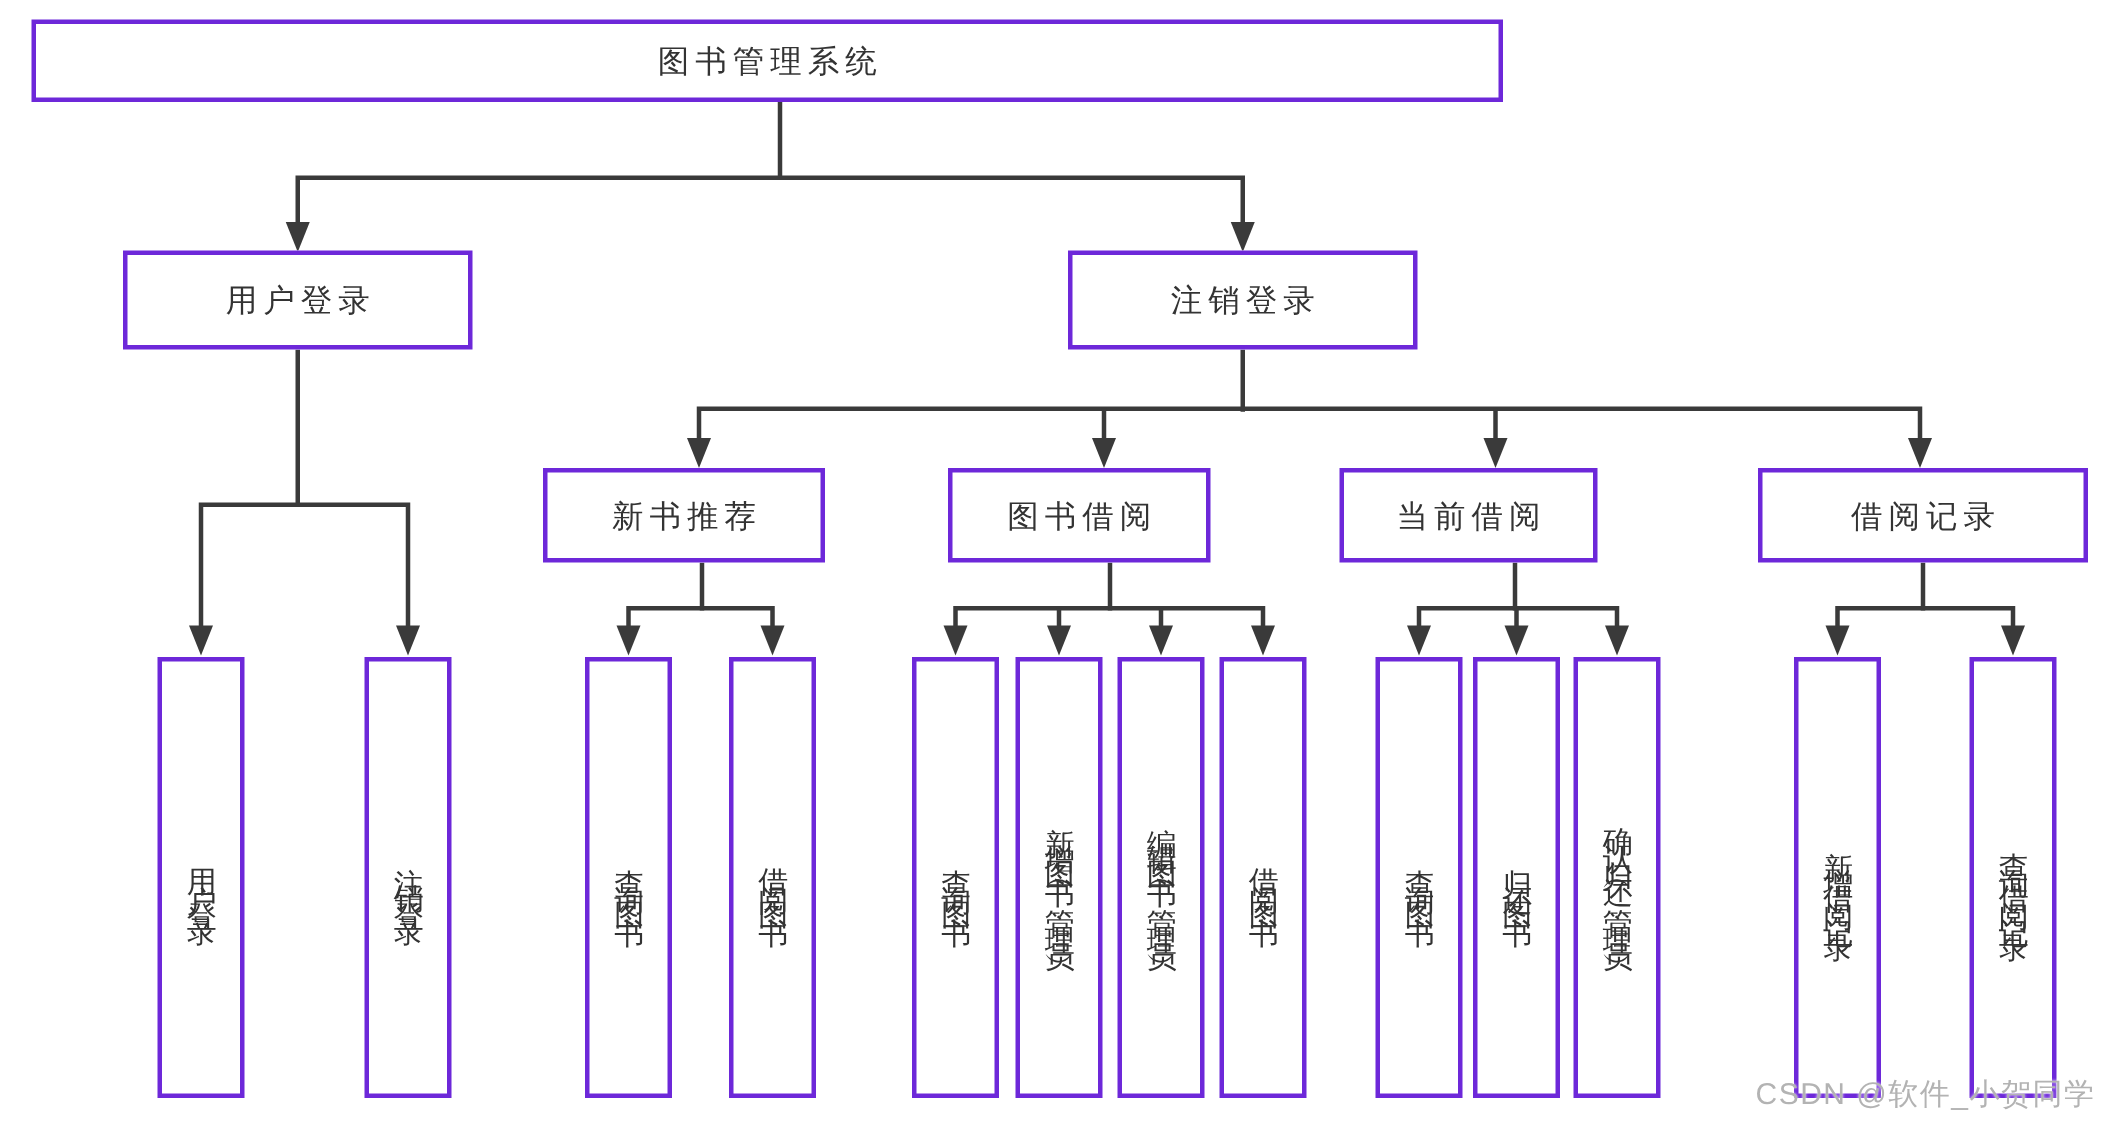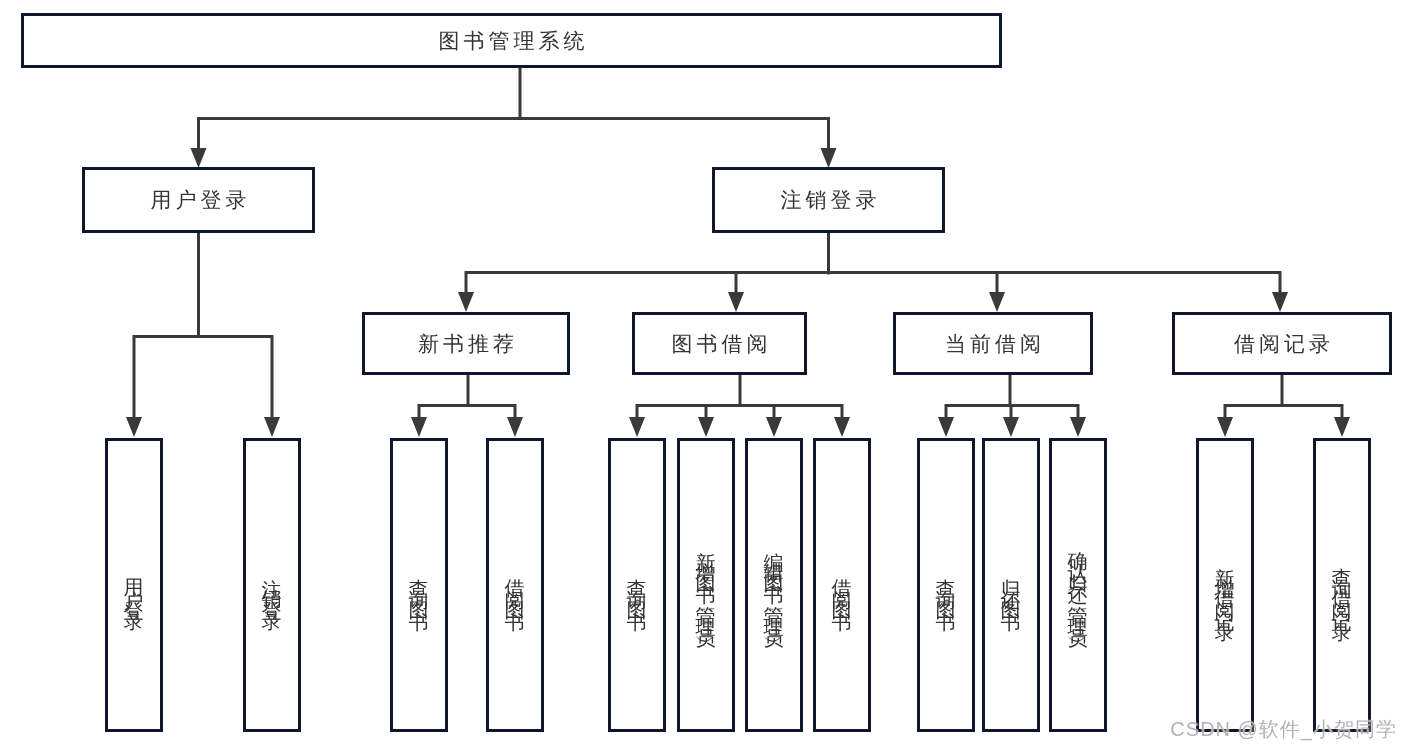--- a/index.html
+++ b/index.html
@@ -12,21 +12,21 @@
     font-family: "Liberation Sans", sans-serif;
     color: #333333;
   }
   .wires {
     position: absolute;
     left: 0; top: 0;
   }
   .box {
     position: absolute;
     box-sizing: border-box;
-    border: 3px solid #0f172a;
+    border: 3px solid #6d28d9;
     background: #ffffff;
     display: flex;
     align-items: center;
     justify-content: center;
   }
   .rootbox { left: 21px; top: 13px; width: 981px; height: 55px; }
   .l2box   { top: 167px; width: 233px; height: 66px; }
   .gbox    { top: 312px; height: 63px; }
   .vbox    { top: 438px; width: 58px; height: 294px; }
   .hlabel {
@@ -120,27 +120,27 @@
     <span class="hlabel">图书管理系统</span>
   </div>
 
   <div class="box l2box" style="left:82px;">
     <span class="hlabel">用户登录</span>
   </div>
   <div class="box l2box" style="left:712px;">
     <span class="hlabel">注销登录</span>
   </div>
 
-  <div class="box gbox" style="left:362px;width:208px;">
+  <div class="box gbox" style="left:362px;width:188px;">
     <span class="hlabel">新书推荐</span>
   </div>
   <div class="box gbox" style="left:632px;width:175px;">
     <span class="hlabel">图书借阅</span>
   </div>
-  <div class="box gbox" style="left:893px;width:200px;">
+  <div class="box gbox" style="left:893px;width:172px;">
     <span class="hlabel">当前借阅</span>
   </div>
   <div class="box gbox" style="left:1172px;width:220px;">
     <span class="hlabel">借阅记录</span>
   </div>
 
   <div class="box vbox" style="left:105px;">
     <span class="vlabel">用户登录</span>
   </div>
   <div class="box vbox" style="left:243px;">

